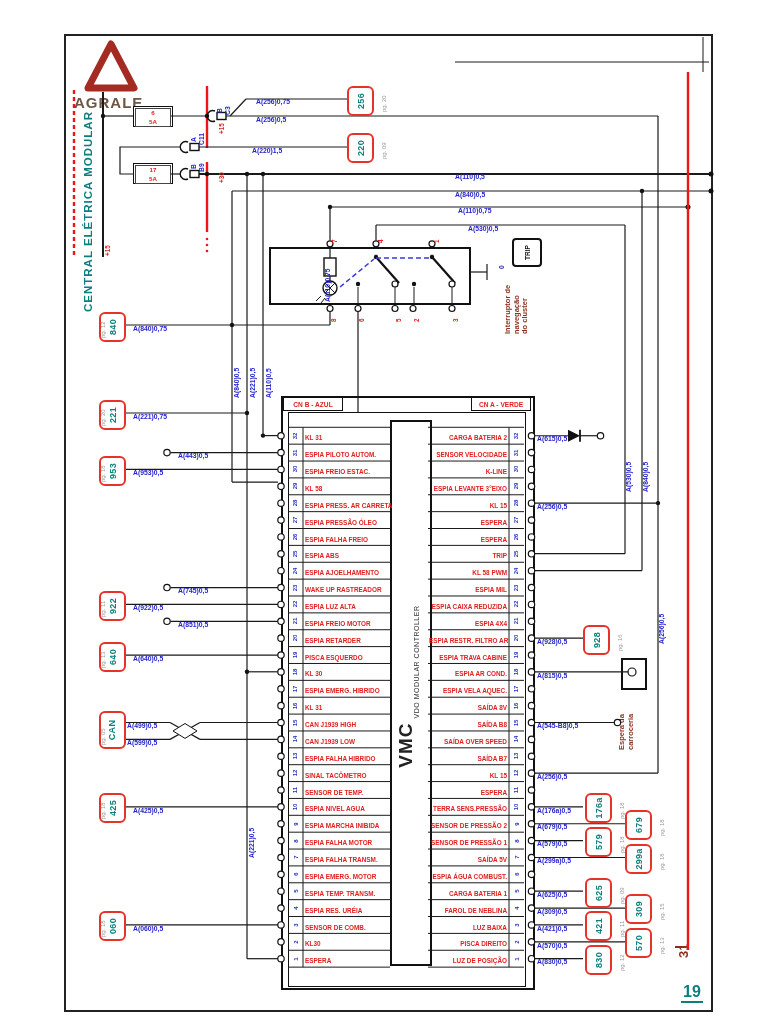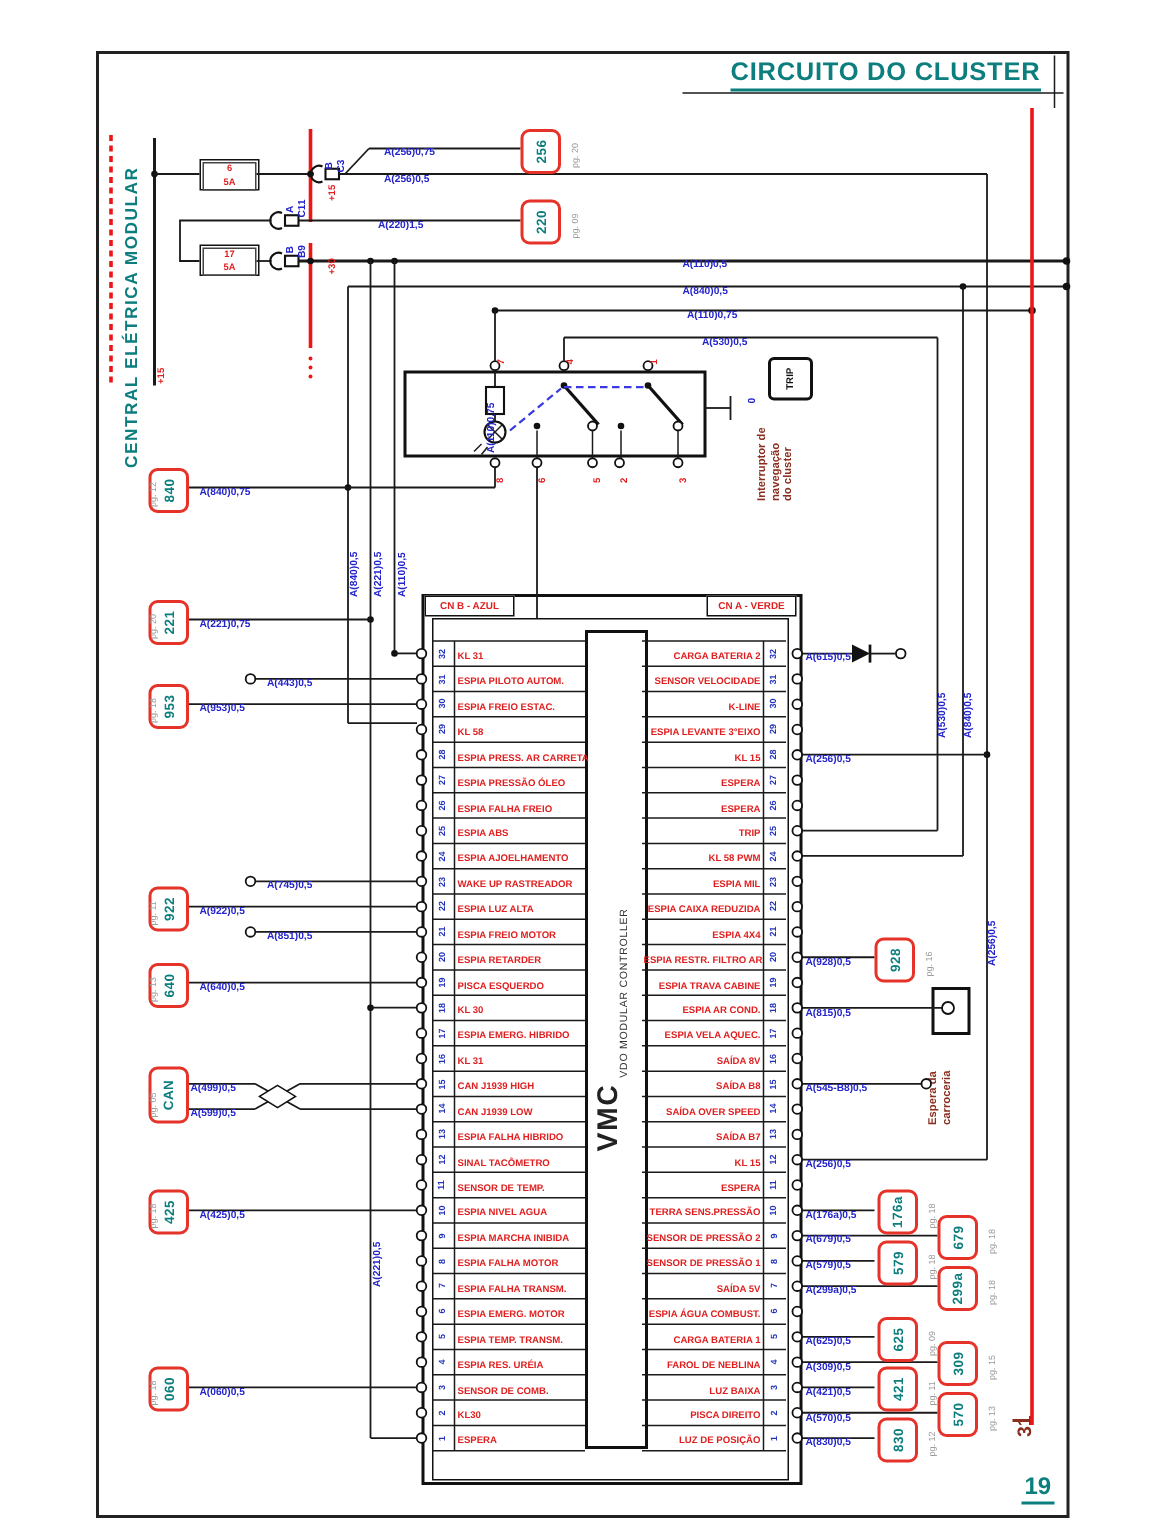--- a/index.html
+++ b/index.html
@@ -29,22 +29,29 @@
   .wr{stroke:#ee1515;stroke-width:2.4;}
   .thin{stroke:#1a1a1a;stroke-width:1;}
   .bdash{stroke:#3a3ae0;stroke-width:1.5;stroke-dasharray:5,3;}
 </style>
 </head>
 <body>
 
 <div id="page">
   <div class="abs" id="frame"></div>
 
-
-  <div class="abs" id="title">CIRCUITO DO CLUSTER</div>
+  <div class="abs" style="left:80px;top:38px;width:70px;height:80px;">
+    <svg width="70" height="80">
+      <path d="M31,6 L54,50 L8,50 Z" fill="#a32b22" stroke="#a32b22" stroke-width="7" stroke-linejoin="round"></path>
+      <path d="M31,22 L44,46 L18,46 Z" fill="#ffffff"></path>
+      <path d="M18,34 L44,34 L41,40 L21,40 Z" fill="#a32b22"></path>
+    </svg>
+    <div class="abs" style="left:-6px;top:56px;font-size:15px;font-weight:bold;letter-spacing:1px;color:#6e5544;">AGRALE</div>
+  </div>
+
 
   <div class="abs" style="left:681px;top:983px;font-size:16px;font-weight:bold;color:#0d7e7e;border-bottom:2px solid #0d7e7e;padding:0 2px;">19</div>
 
   <div class="abs" style="left:78px;top:312px;transform:rotate(-90deg);transform-origin:0 0;white-space:nowrap;">
     <span class="tlab" style="font-size:11.5px;letter-spacing:1px;">CENTRAL ELÉTRICA MODULAR</span>
   </div>
 
   <div class="abs" style="left:281px;top:396px;width:250px;height:590px;border:2px solid #111;"></div>
   <div class="abs" style="left:288px;top:412px;width:236px;height:573px;border:1.5px solid #111;"></div>
   <div class="abs hdrbox" style="left:283px;top:397px;width:58px;height:12px;">CN B - AZUL</div>

